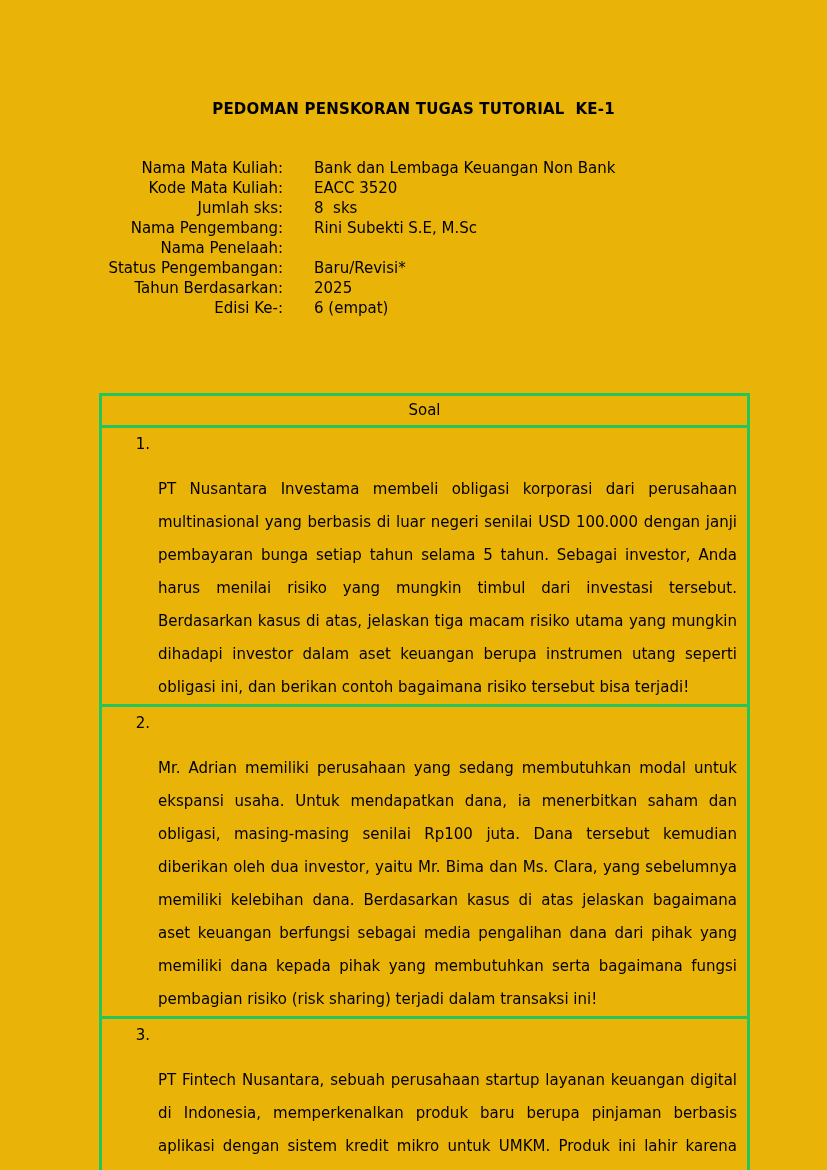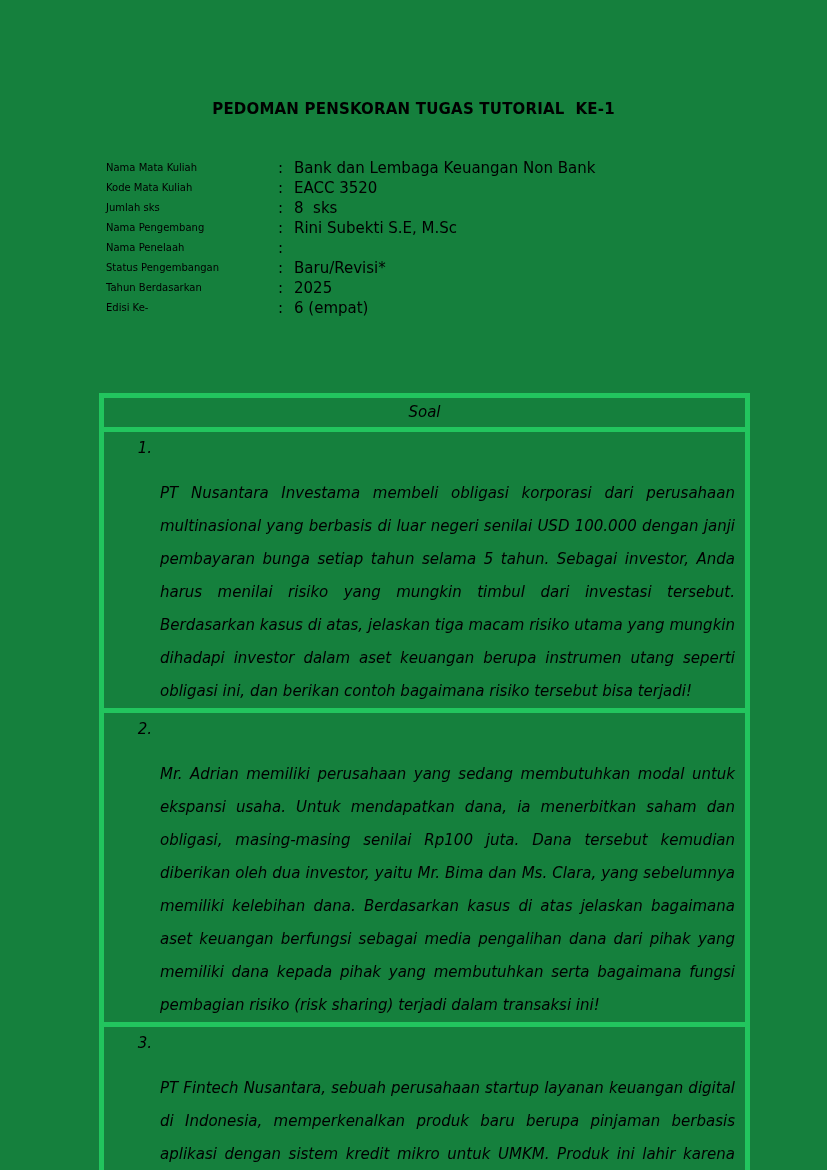--- a/index.html
+++ b/index.html
@@ -17,21 +17,21 @@
     color: #000000;
     -webkit-font-smoothing: antialiased;
   }
 
   .page {
     position: absolute;
     left: 0;
     top: 0;
     width: 827px;
     height: 1170px;
-    background: #15803d;
+    background: #eab308;
   }
 
   
   .title-block {
     position: absolute;
     left: 0;
     top: 99px;
     width: 827px;
     text-align: center;
   }
@@ -50,54 +50,55 @@
     top: 158px;
     width: 640px;
   }
   .meta-row {
     position: relative;
     min-height: 20px;
   }
   .meta-label {
     display: inline-block;
     width: 172px;
-    font-size: 10px;
+    font-size: 15px;
     line-height: 20px;
     vertical-align: top;
     white-space: pre-wrap;
+    text-align: right;
   }
   .meta-colon {
     display: inline-block;
     width: 16px;
     font-size: 15px;
     line-height: 20px;
     vertical-align: top;
   }
   .meta-value {
     display: inline-block;
     font-size: 15px;
     line-height: 20px;
     vertical-align: top;
     white-space: pre;
+    margin-left: 20px;
   }
 
   
   .soal-table {
     position: absolute;
     left: 99px;
     top: 393px;
     width: 651px;
     border-collapse: collapse;
     table-layout: fixed;
   }
   .soal-table td {
-    border: 5px solid #22c55e;
+    border: 3px solid #22c55e;
     padding: 0;
     vertical-align: top;
-    font-style: italic;
   }
   .soal-header-cell {
     height: 29px;
     text-align: center;
   }
   .soal-header-text {
     font-size: 15px;
     line-height: 29px;
   }
   .soal-body-cell {

